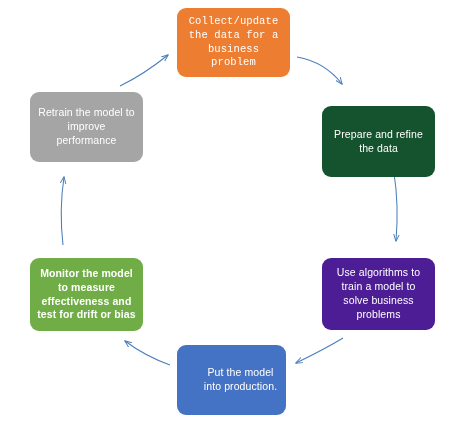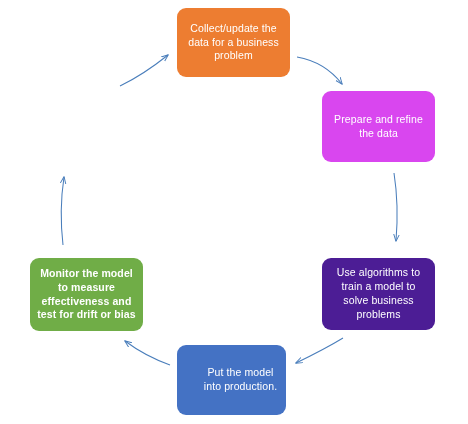--- a/index.html
+++ b/index.html
@@ -79,34 +79,37 @@
 
     <path d="M343,338 Q325,349 296,363" fill="none" stroke="#4A7EBB" stroke-width="1.05" marker-end="url(#ah)"></path>
 
     <path d="M170,365 Q145,356 125,341" fill="none" stroke="#4A7EBB" stroke-width="1.05" marker-end="url(#ah)"></path>
 
     <path d="M63,245 Q59,210 64,177" fill="none" stroke="#4A7EBB" stroke-width="1.05" marker-end="url(#ah)"></path>
 
     <path d="M120,86 Q143,75 168,55" fill="none" stroke="#4A7EBB" stroke-width="1.05" marker-end="url(#ah)"></path>
   </svg>
 
-  <div class="node" id="node-collect" style="background-color: rgb(237, 125, 49);">
+  <div class="node" id="node-collect" style="background-color: rgb(237, 125, 49); font-family: Liberation Mono, monospace;">
     <span>Collect/update the data for a business problem</span>
   </div>
 
-  <div class="node" id="node-prepare" style="background-color: #d946ef;">
+  <div class="node" id="node-prepare" style="background-color: #14532d; margin-top: 15px;">
     <span>Prepare and refine the data</span>
   </div>
 
   <div class="node" id="node-train" style="background-color: #4c1d95;">
     <span>Use algorithms to train a model to solve business problems</span>
   </div>
 
   <div class="node" id="node-production" style="background-color: rgb(68, 114, 196); padding-left: 24px;">
     <span>Put the model into production.</span>
   </div>
 
   <div class="node" id="node-monitor" style="background-color: rgb(112, 173, 71); font-weight: bold;">
     <span>Monitor the model to measure effectiveness and test for drift or bias</span>
   </div>
 
+  <div class="node" id="node-retrain" style="background-color: rgb(165, 165, 165);">
+    <span>Retrain the model to improve performance</span>
+  </div>
 
 </div>
 
 </body></html>

